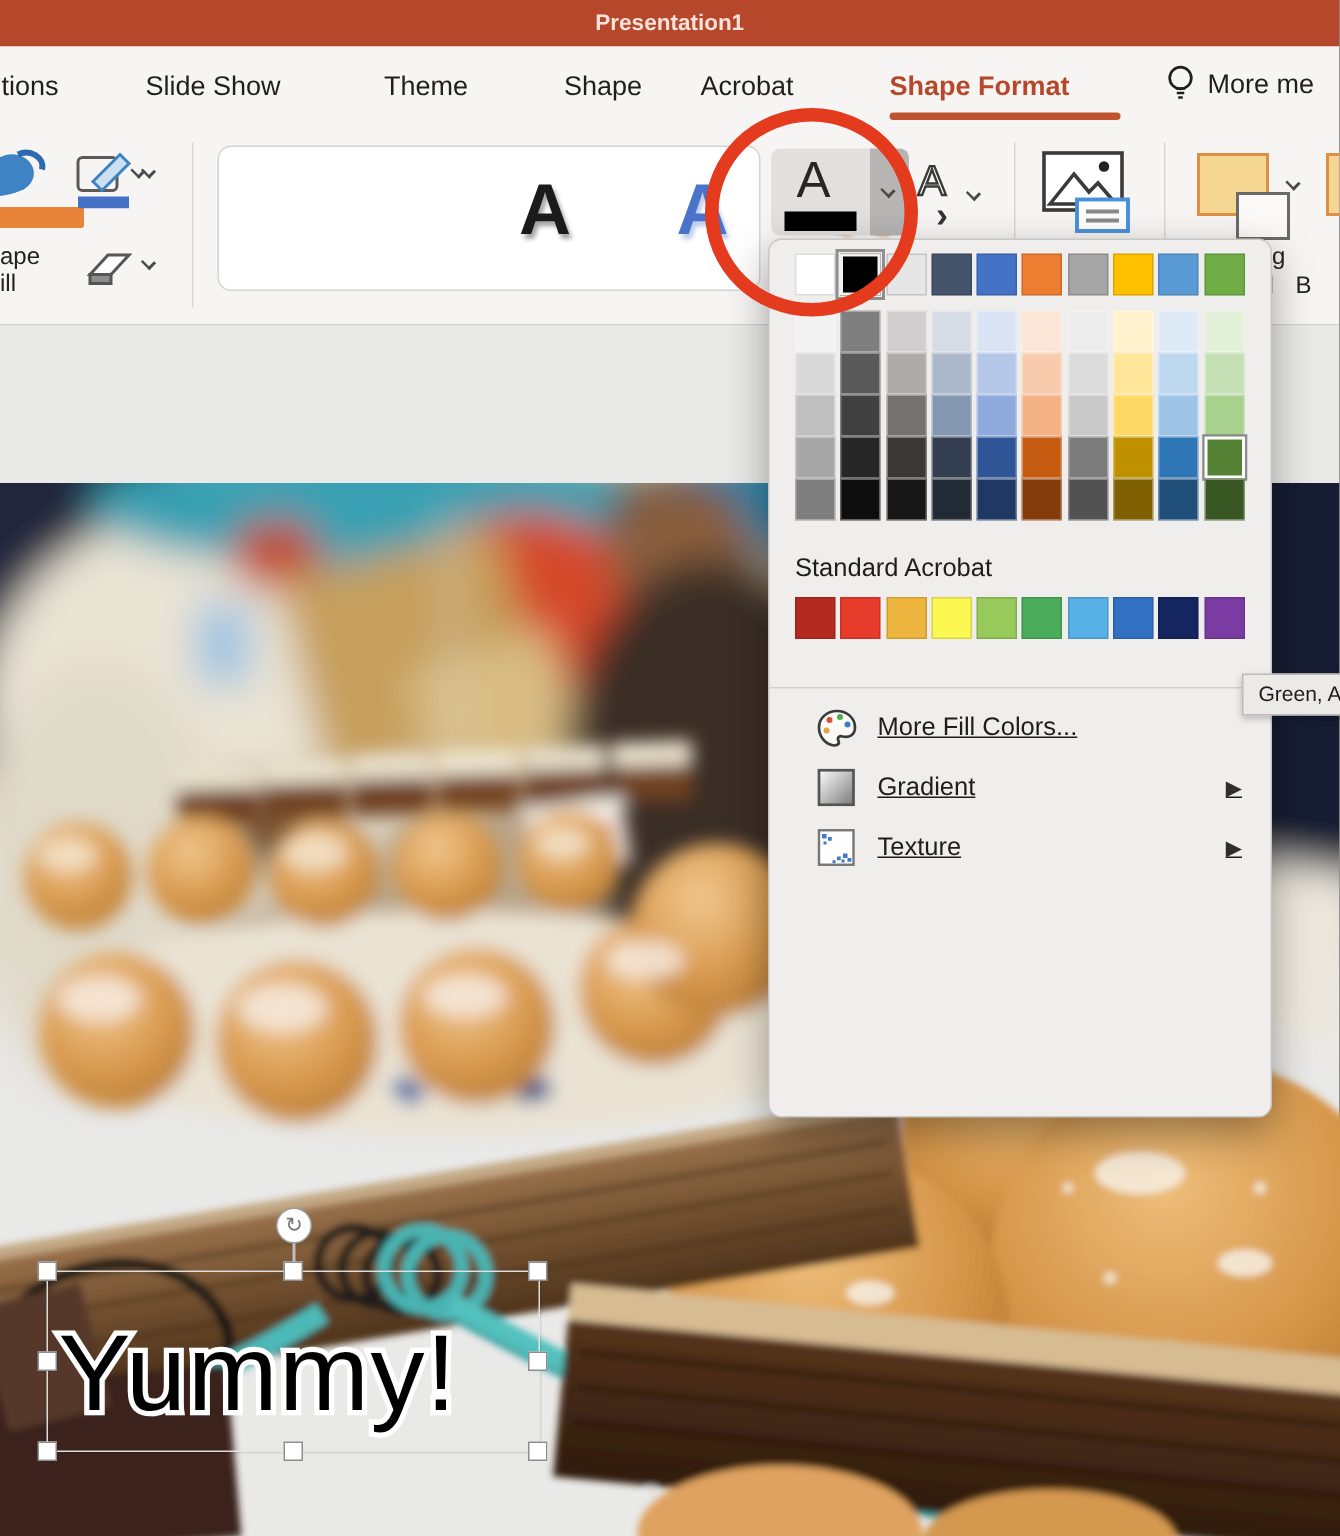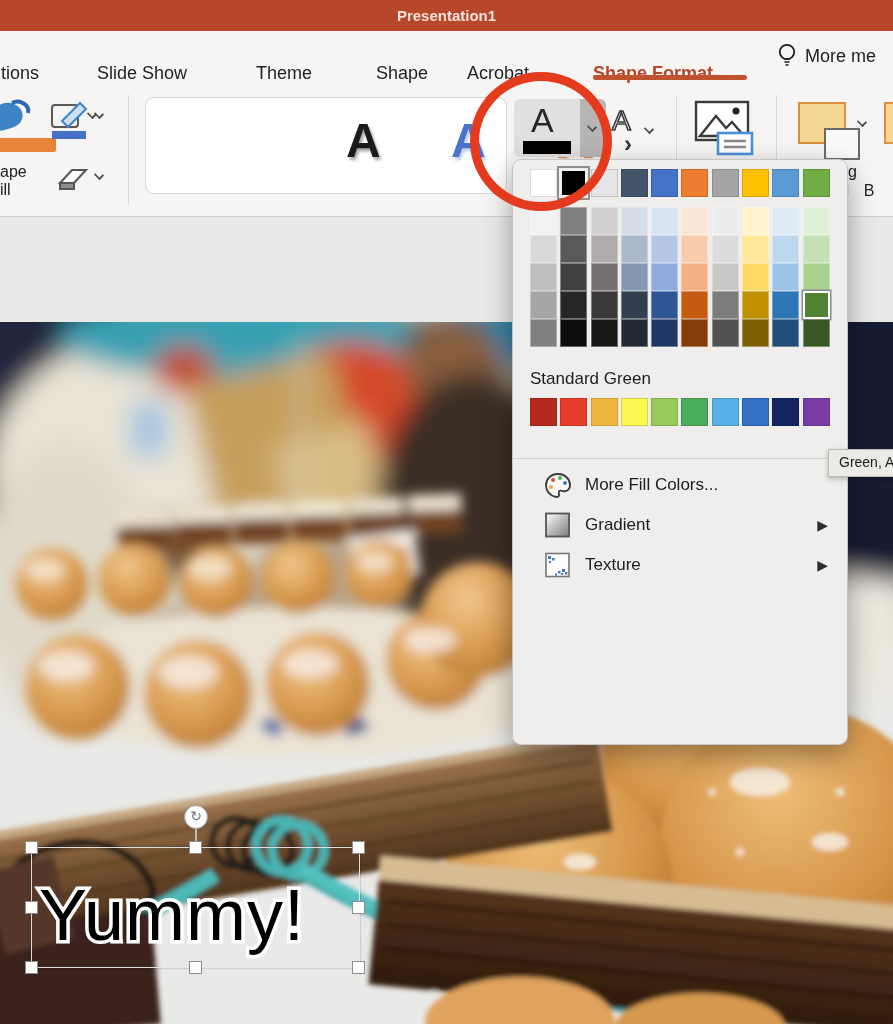--- a/index.html
+++ b/index.html
@@ -6,21 +6,21 @@
   *{box-sizing:border-box;font-family:"Liberation Sans",sans-serif;}
   #screen{position:relative;width:893px;height:1024px;overflow:hidden;background:#E9E9E8;}
 
   
   .titlebar{position:absolute;left:0;top:0;width:893px;height:31px;background:#B7472A;
     display:flex;align-items:center;justify-content:center;}
   .titlebar .doc-title{color:#F6E2DA;font-weight:bold;font-size:15px;}
 
   
   .tabbar{position:absolute;left:0;top:31px;width:893px;height:54px;background:#F6F5F3;}
-  .tab{position:absolute;top:32px;font-size:18px;color:#1F1F1F;font-weight:500;white-space:nowrap;cursor:default;}
+  .tab{position:absolute;top:16px;font-size:18px;color:#1F1F1F;font-weight:500;white-space:nowrap;cursor:default;}
   .tab.active{color:#B7472A;font-weight:bold;}
   .tab-underline{position:absolute;left:593px;top:44px;width:154px;height:5px;border-radius:3px;background:#C0532F;}
   .tellme{position:absolute;left:777px;top:12px;display:flex;align-items:center;gap:8px;}
   .tellme span{font-size:18px;color:#1F1F1F;}
 
   
   .ribbon{position:absolute;left:0;top:85px;width:893px;height:132px;background:#F6F5F3;border-bottom:1px solid #D3D1CF;}
   .rib-divider{position:absolute;top:10px;width:1px;height:110px;background:#DAD8D6;}
   .chev{display:inline-block;width:8px;height:8px;border-right:2px solid #4A4A4A;border-bottom:2px solid #4A4A4A;
     transform:rotate(45deg) scaleY(.8);}
@@ -71,21 +71,21 @@
   .nofill-btn{margin-top:23px;height:35px;background:#FFFFFF;border:1px solid #D8D6D4;border-radius:2px;
     display:flex;align-items:center;justify-content:center;font-size:17px;color:#1D1D1E;}
   .sec-label{margin-top:18px;font-size:17px;color:#1D1D1E;}
   .swrow{display:grid;grid-template-columns:repeat(10,27px);column-gap:3.3px;margin-top:9px;}
   .sw{width:27px;height:28px;border:1px solid rgba(0,0,0,.14);}
   .sw.selected{outline:2px solid #8F8F8F;outline-offset:1px;border:2px solid #F2F1EF;}
   .vargrid{display:grid;grid-template-columns:repeat(10,27px);column-gap:3.3px;row-gap:0;margin-top:10px;}
   .vsw{width:27px;height:28px;border:0.5px solid rgba(255,255,255,.35);}
   .vsw.hl{border:2.5px solid #FFFFFF;box-shadow:0 0 0 1.5px #8A8A8A;}
   .panel-sep{height:1px;background:#D4D2D0;margin:14px -17px 6px -17px;}
-  .menu-item{display:flex;align-items:center;height:40px;padding:0 2px 0 14px;font-size:17px;color:#1D1D1E;}
+  .menu-item{display:flex;align-items:center;height:40px;padding:0 2px 0 14px;font-size:17px;color:#1D1D1E;text-decoration:underline;}
   .menu-icon{width:28px;height:26px;margin-right:13px;flex:0 0 auto;}
   .submenu-arrow{margin-left:auto;font-size:14px;color:#2E2E2E;}
 
   
   .tooltip{position:absolute;left:828px;top:449px;height:28px;z-index:60;background:#ECEAE7;
     border:1px solid #BDBBB9;box-shadow:0 2px 5px rgba(0,0,0,.25);padding:4px 10px;
     font-size:14px;color:#1D1D1E;white-space:nowrap;width:110px;overflow:hidden;}
 
   
   .red-circle{position:absolute;left:470px;top:72px;width:142px;height:139px;border:9px solid #E43A1E;
@@ -417,21 +417,21 @@
         <div class="vsw" style="background: rgb(13, 13, 13);"></div>
         <div class="vsw" style="background: rgb(24, 23, 23);"></div>
         <div class="vsw" style="background: rgb(34, 42, 53);"></div>
         <div class="vsw" style="background: rgb(31, 56, 100);"></div>
         <div class="vsw" style="background: rgb(132, 60, 12);"></div>
         <div class="vsw" style="background: rgb(82, 82, 82);"></div>
         <div class="vsw" style="background: rgb(127, 96, 0);"></div>
         <div class="vsw" style="background: rgb(31, 78, 121);"></div>
         <div class="vsw" style="background: rgb(56, 87, 35);"></div>
       </div>
-    <div class="sec-label" style="margin-top:22px">Standard Green</div>
+    <div class="sec-label" style="margin-top:22px">Standard Acrobat</div>
     <div class="swrow" id="standard-row">
         <div class="sw" style="background: rgb(181, 42, 32);"></div>
         <div class="sw" style="background: rgb(231, 59, 43);"></div>
         <div class="sw" style="background: rgb(238, 182, 62);"></div>
         <div class="sw" style="background: rgb(251, 248, 81);"></div>
         <div class="sw" style="background: rgb(151, 202, 90);"></div>
         <div class="sw" style="background: rgb(75, 173, 92);"></div>
         <div class="sw" style="background: rgb(88, 177, 230);"></div>
         <div class="sw" style="background: rgb(51, 114, 195);"></div>
         <div class="sw" style="background: rgb(21, 37, 96);"></div>

